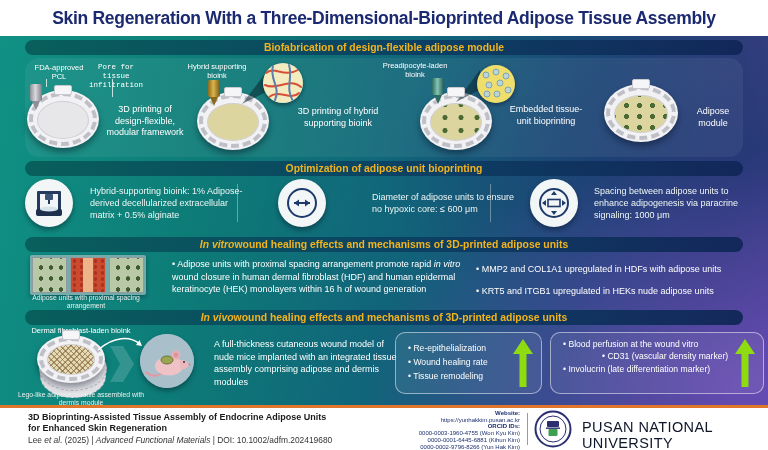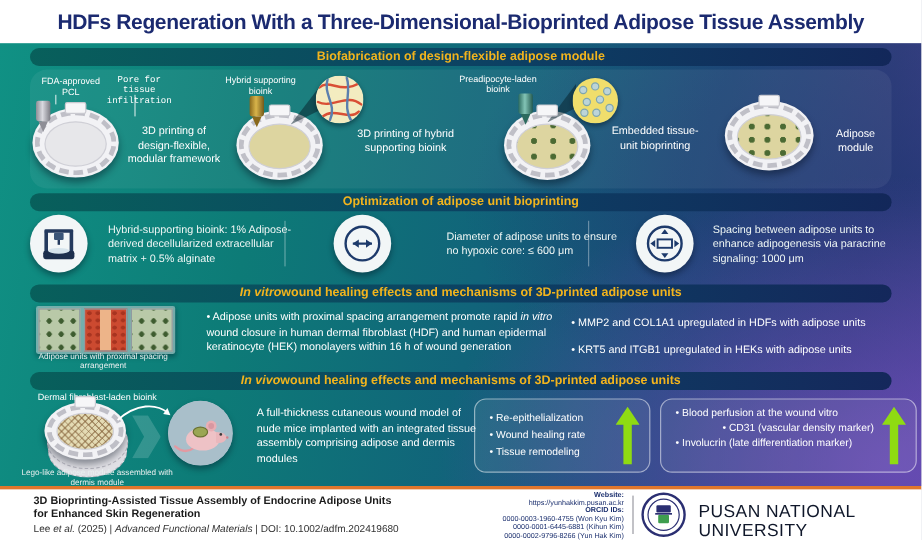--- a/index.html
+++ b/index.html
@@ -95,21 +95,21 @@
   .ft-vline{position:absolute;left:527px;top:5px;width:1px;height:32px;background:#9a9aa2;}
   .pnu-logo{position:absolute;left:534px;top:2px;width:38px;height:38px;}
   .pnu-name{position:absolute;left:582px;top:11px;font-size:14.5px;letter-spacing:0.4px;color:#0f172a;}
 </style>
 </head>
 <body>
 
 <div class="poster">
 
   <div class="hdr">
-    <h1>HDFs Regeneration With a Three-Dimensional-Bioprinted Adipose Tissue Assembly</h1>
+    <h1>Skin Regeneration With a Three-Dimensional-Bioprinted Adipose Tissue Assembly</h1>
   </div>
 
   <div class="main">
 
     <div class="banner" style="top:4px;">
       <span>Biofabrication of design-flexible adipose module</span>
     </div>
     <div class="panel" style="left:25px;top:22px;width:718px;height:99px;"></div>
 
     <div class="lbl" style="left:28px;top:27px;width:62px;">FDA-approved PCL</div>
@@ -228,21 +228,21 @@
       <div class="wp green"></div>
       <div class="wp red"></div>
       <div class="wp green"></div>
     </div>
     <div class="smcap" style="left:16px;top:258px;width:140px;">Adipose units with proximal spacing arrangement</div>
 
     <div class="blt" style="left:172px;top:222px;width:296px;">
       <span>Adipose units with proximal spacing arrangement promote rapid </span><span class="it">in vitro</span><span> wound closure in human dermal fibroblast (HDF) and human epidermal keratinocyte (HEK) monolayers within 16 h of wound generation</span>
     </div>
     <div class="blt" style="left:476px;top:227px;width:285px;">MMP2 and COL1A1 upregulated in HDFs with adipose units</div>
-    <div class="blt" style="left:476px;top:249px;width:285px;">KRT5 and ITGB1 upregulated in HEKs with adipose units</div>
+    <div class="blt" style="left:476px;top:249px;width:285px;">KRT5 and ITGB1 upregulated in HEKs nude adipose units</div>
 
     <div class="banner" style="top:274px;">
       <span class="it">In vivo</span>
         <span> wound healing effects and mechanisms of 3D-printed adipose units</span>
     </div>
 
     <div class="lbl" style="left:18px;top:290px;width:126px;">Dermal fibroblast-laden bioink</div>
     <div class="stack" style="left:40px;top:318px;width:64px;height:42px;"></div>
     <div class="stack" style="left:39px;top:310px;width:66px;height:43px;"></div>
     <div class="dish" style="left:37px;top:299px;width:68px;height:48px;">

